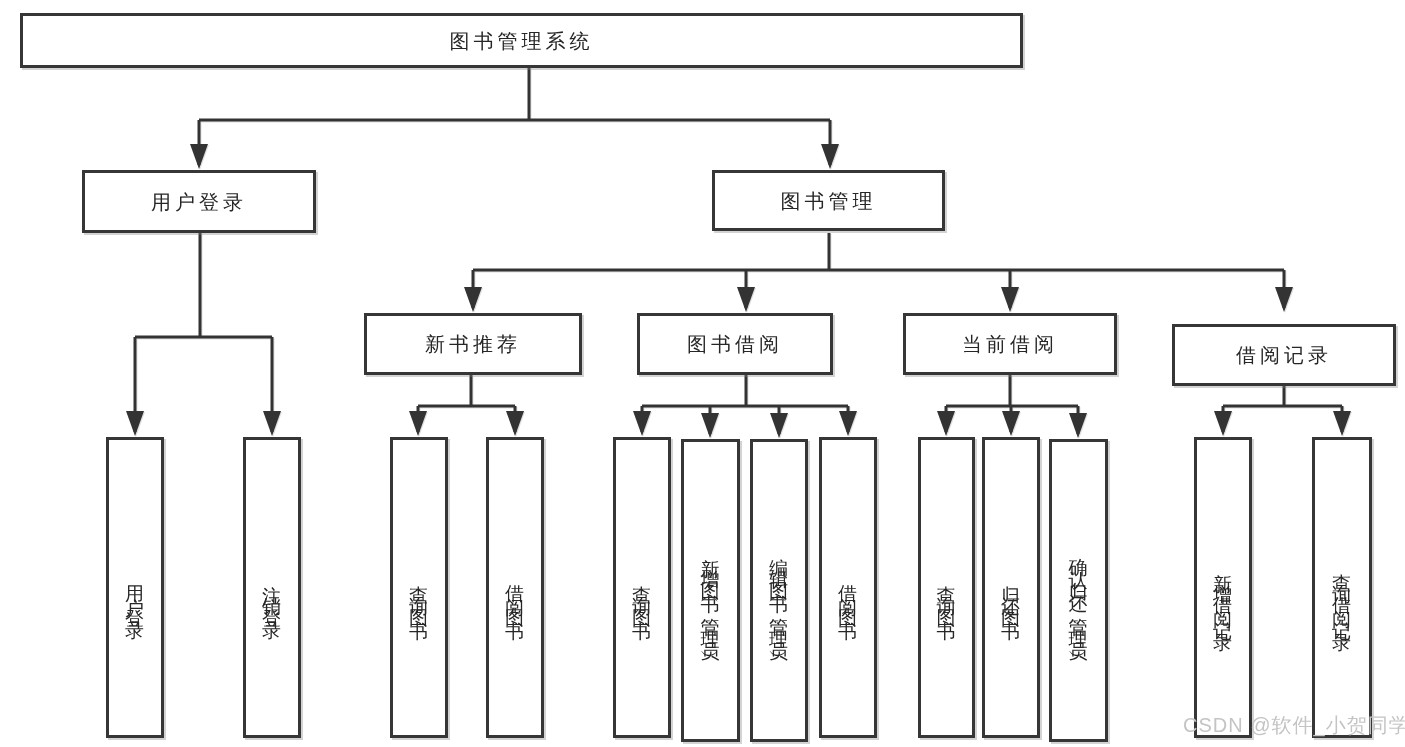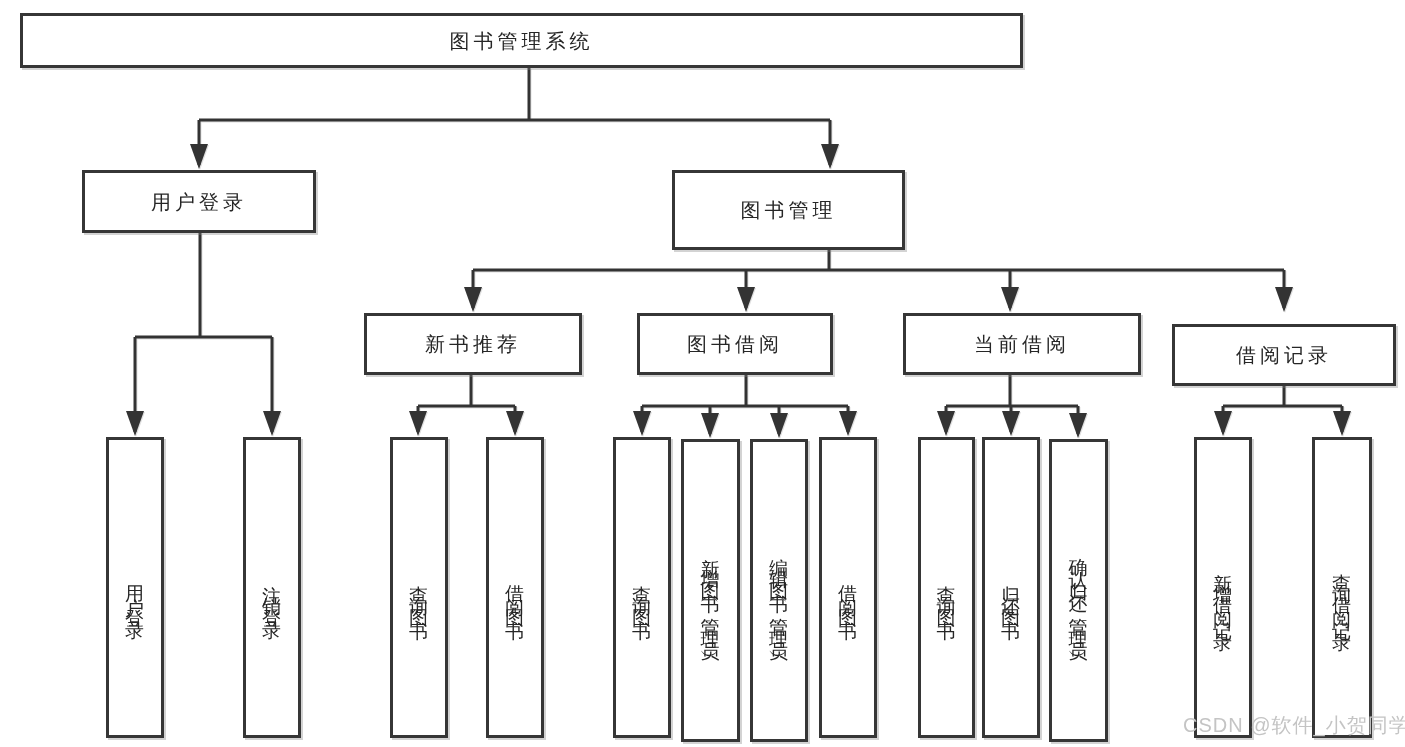--- a/index.html
+++ b/index.html
@@ -120,31 +120,31 @@
     </g>
   </svg>
 
   <div class="node h" style="left:20px;top:13px;width:1003px;height:55px">
     <span class="lbl">图书管理系统</span>
   </div>
 
   <div class="node h" style="left:82px;top:170px;width:234px;height:63px">
     <span class="lbl">用户登录</span>
   </div>
-  <div class="node h" style="left:672px;top:170px;width:233px;height:80px">
+  <div class="node h" style="left:712px;top:170px;width:233px;height:61px">
     <span class="lbl">图书管理</span>
   </div>
 
   <div class="node h" style="left:364px;top:313px;width:218px;height:62px">
     <span class="lbl">新书推荐</span>
   </div>
   <div class="node h" style="left:637px;top:313px;width:196px;height:62px">
     <span class="lbl">图书借阅</span>
   </div>
-  <div class="node h" style="left:903px;top:313px;width:238px;height:62px">
+  <div class="node h" style="left:903px;top:313px;width:214px;height:62px">
     <span class="lbl">当前借阅</span>
   </div>
   <div class="node h" style="left:1172px;top:324px;width:224px;height:62px">
     <span class="lbl">借阅记录</span>
   </div>
 
   <div class="node v" style="left:106px;top:437px;width:58px;height:301px">
     <span class="lbl">用户登录</span>
   </div>
   <div class="node v" style="left:243px;top:437px;width:58px;height:301px">

